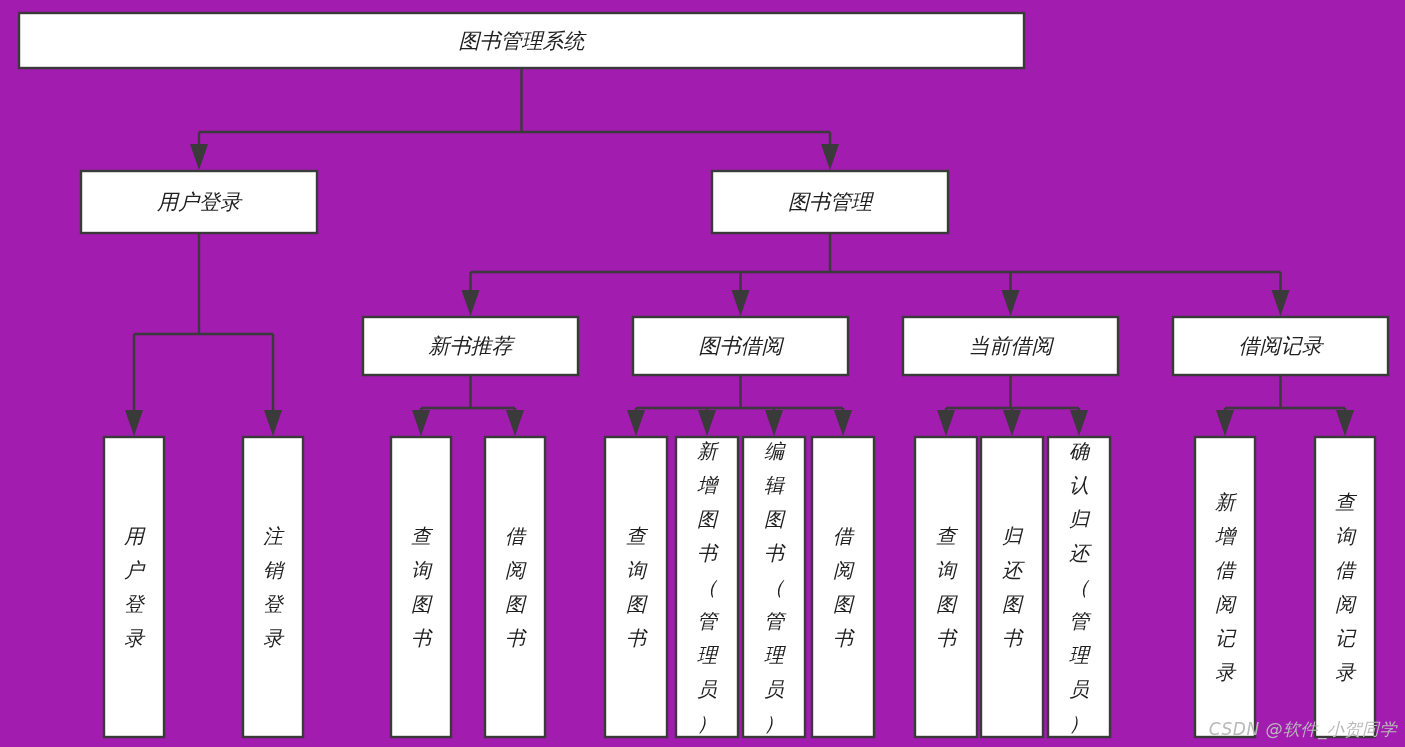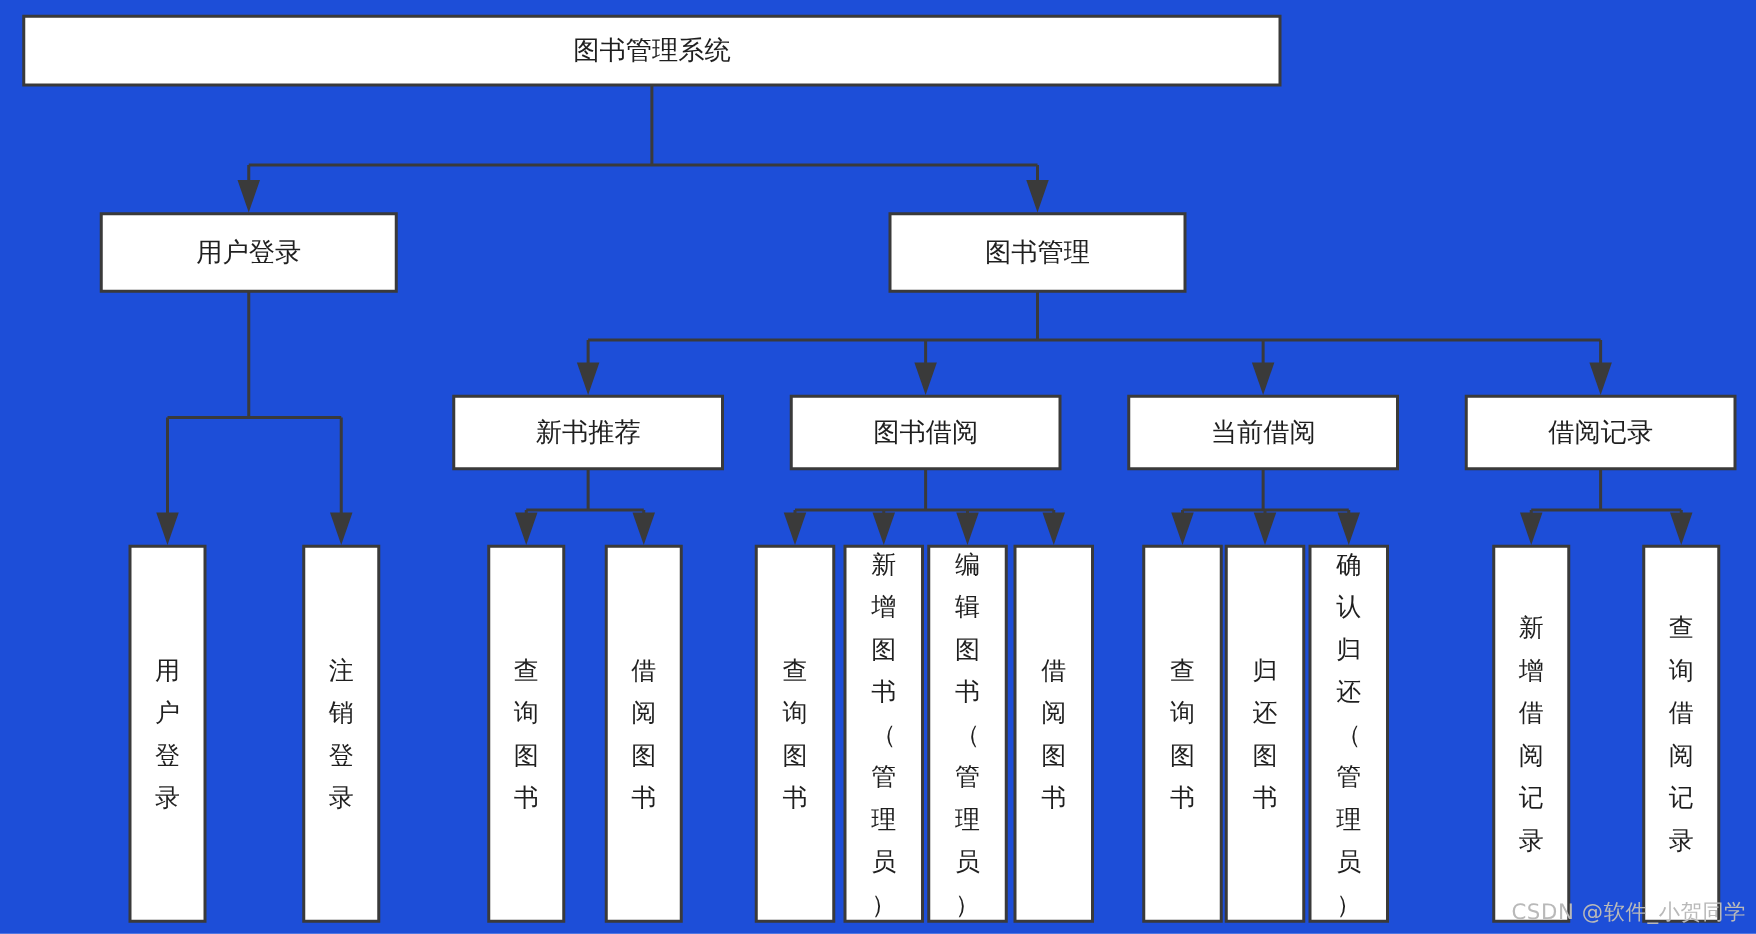--- a/index.html
+++ b/index.html
@@ -11,21 +11,22 @@
   body {
     width: 1405px;
     height: 747px;
     overflow: hidden;
     font-family: "DejaVu Sans", "Liberation Sans", sans-serif;
   }
   #diagram-root {
     position: relative;
     width: 1405px;
     height: 747px;
-    background: #1d4ed8;
+    background: #a21caf;
+    font-style: italic;
   }
   svg#tree-svg {
     position: absolute;
     left: 0;
     top: 0;
     width: 1405px;
     height: 747px;
     display: block;
   }
   .node-box {

